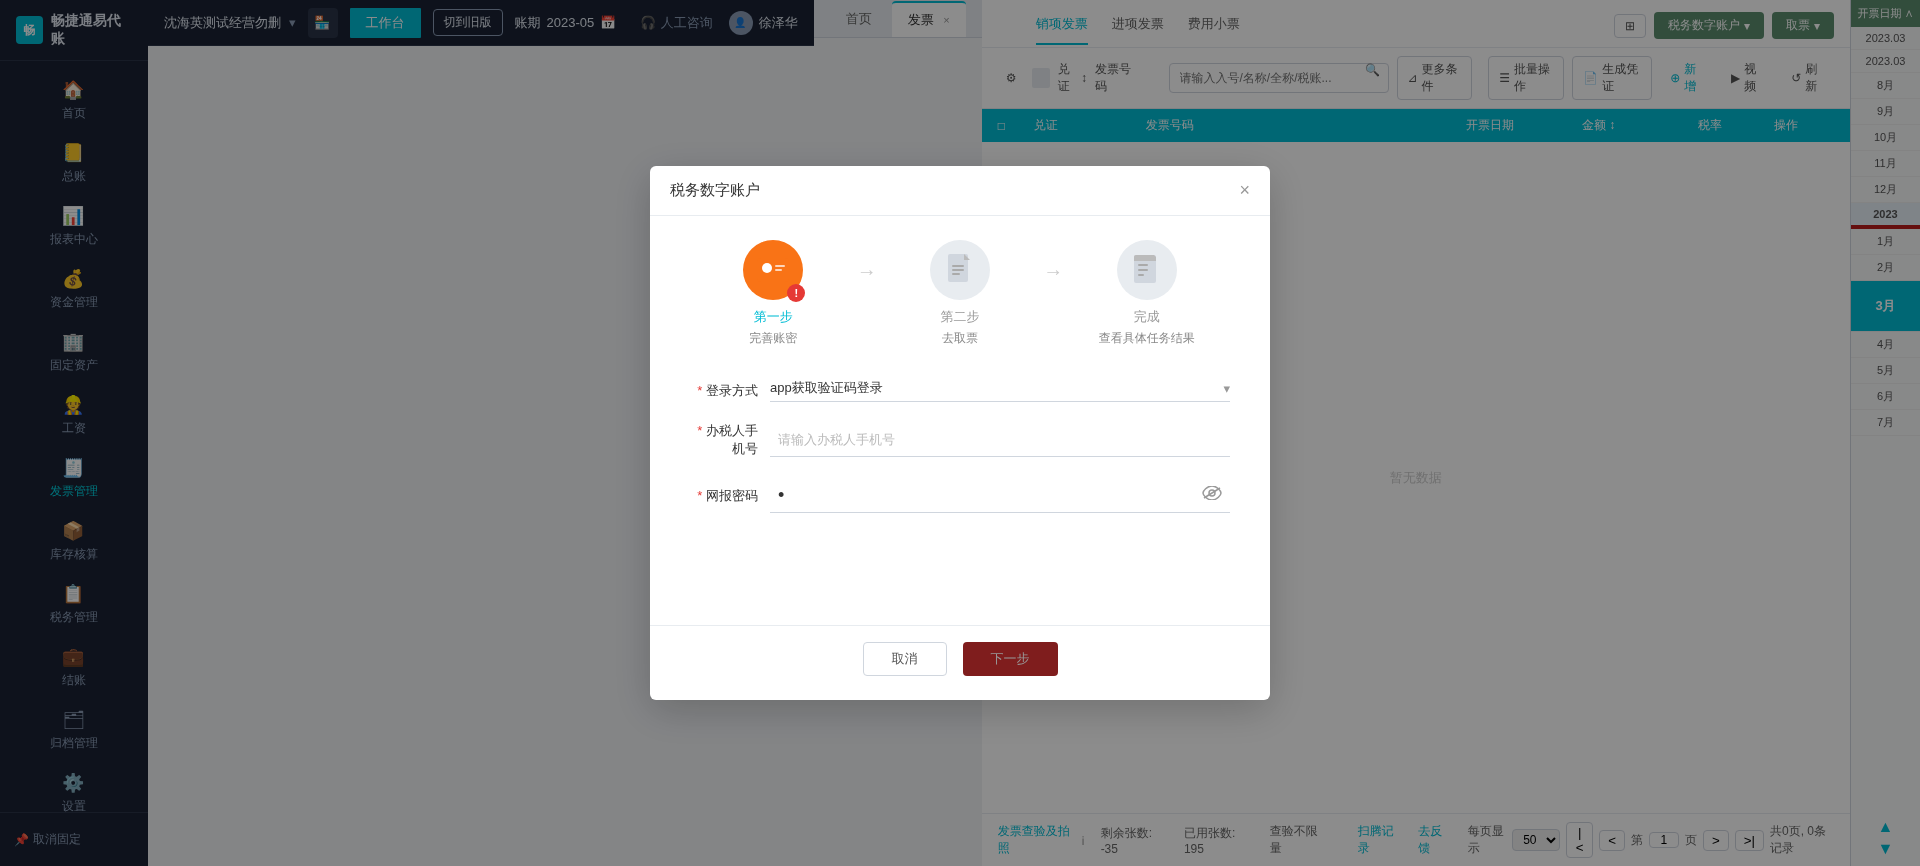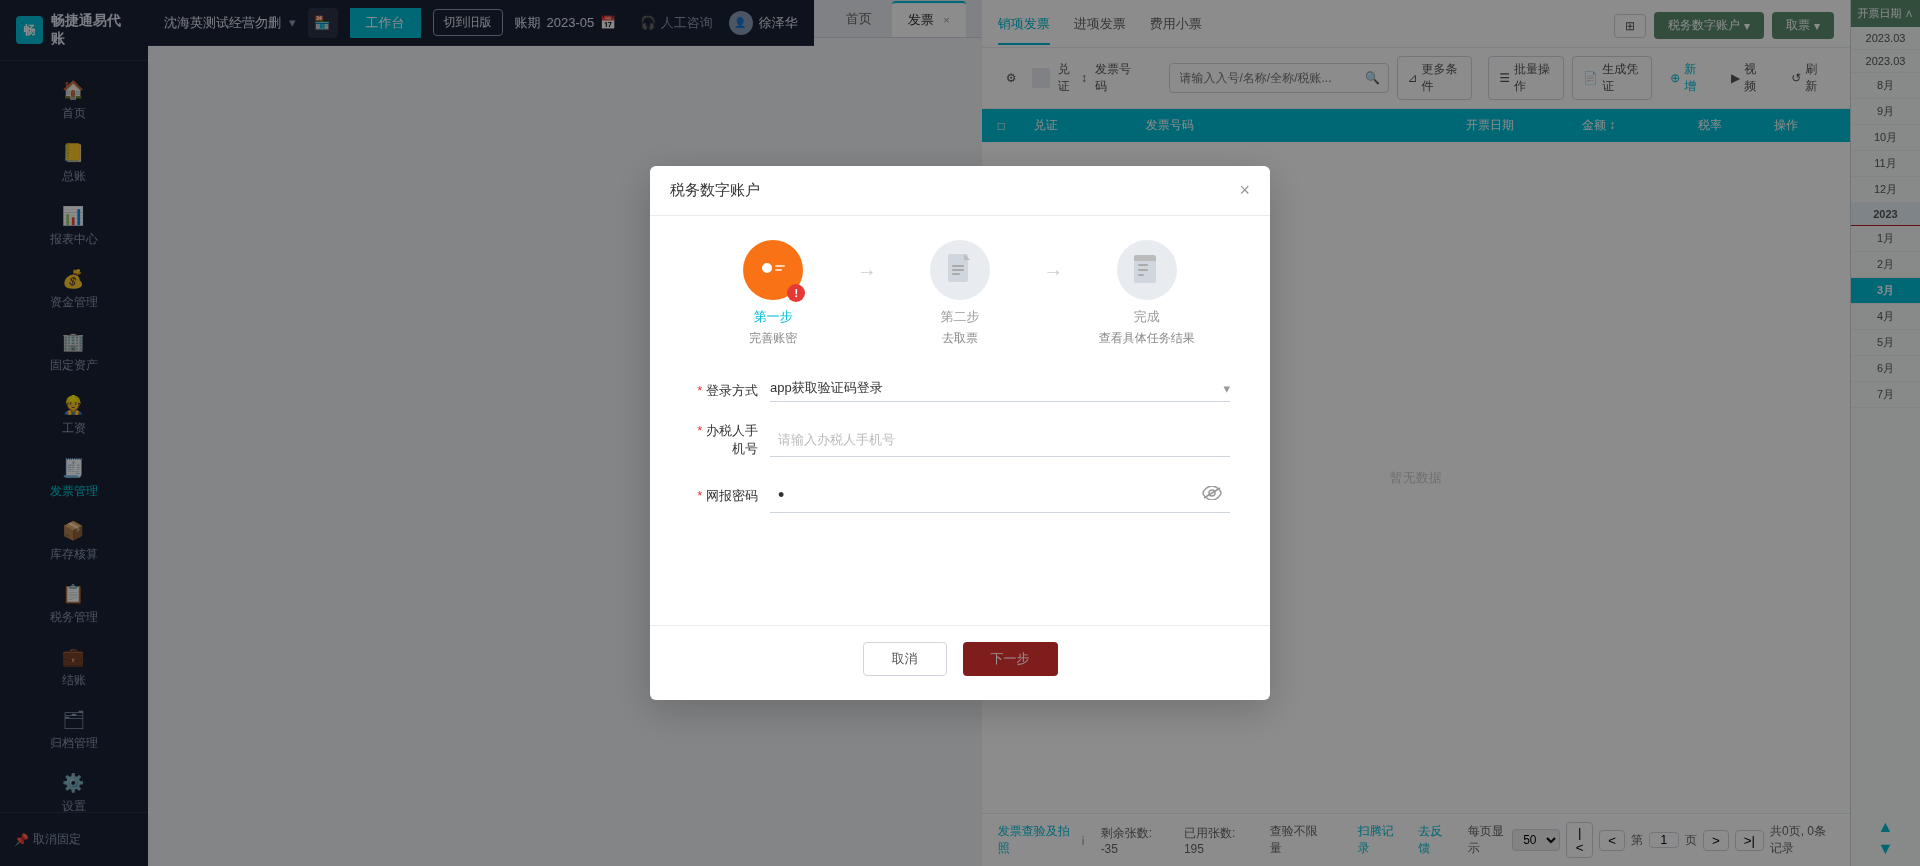--- a/index.html
+++ b/index.html
@@ -42,21 +42,21 @@
     .tab { padding: 8px 16px; font-size: 13px; cursor: pointer; color: #666; border-radius: 4px 4px 0 0; }
     .tab.active { background: #fff; color: #333; border-top: 2px solid #00bcd4; }
     .tab-close { margin-left: 6px; color: #999; font-size: 11px; cursor: pointer; }
 
     
     .page-content { flex: 1; background: #fff; padding: 0; overflow: hidden; position: relative; }
 
     
     .invoice-tabs { display: flex; align-items: center; padding: 12px 16px 0; gap: 24px; border-bottom: 1px solid #e8ecf0; background: #fff; }
     .invoice-tab { font-size: 13px; padding-bottom: 10px; cursor: pointer; color: #666; border-bottom: 2px solid transparent; }
-    .invoice-tab.active { color: #00bcd4; border-bottom: 2px solid #00bcd4; }
+    .invoice-tab.active { color: #00bcd4; border-bottom: 2px solid #00bcd4; margin-left: 38px; }
     .search-input { flex: 0 0 220px; height: 30px; border: 1px solid #d0d6de; border-radius: 4px; padding: 0 30px 0 10px; font-size: 12px; outline: none; color: #333; }
 
     
     .page-footer { display: flex; align-items: center; padding: 8px 16px; background: #fff; border-top: 1px solid #e8ecf0; gap: 16px; font-size: 12px; color: #666; }
     .pagination { display: flex; align-items: center; gap: 6px; }
     .page-size-select { border: 1px solid #d0d6de; border-radius: 4px; padding: 2px 6px; font-size: 12px; }
     .page-btn { padding: 2px 8px; border: 1px solid #d0d6de; border-radius: 4px; cursor: pointer; background: #fff; }
 
     
     .overlay { position: fixed; top: 0; left: 0; right: 0; bottom: 0; background: rgba(0,0,0,0.45); z-index: 1000; display: flex; align-items: center; justify-content: center; }
@@ -234,21 +234,21 @@
             </div>
             <div style="width:20px; height:20px; background:#e8ecf0; border-radius:2px;"></div>
             <div style="display:flex; align-items:center; gap:4px; font-size:12px; color:#555; cursor:pointer;">
               <span>兑证</span>
               <span>↕</span>
             </div>
             <div style="display:flex; align-items:center; gap:4px; font-size:12px; color:#555; cursor:pointer;">
               <span>发票号码</span>
             </div>
             <div style="flex:1;"></div>
-            <div style="display:flex; align-items:center; gap:4px; font-size:12px; color:#555; cursor:pointer; position:relative;padding-left:16px;">
+            <div style="display:flex; align-items:flex-start; gap:4px; font-size:12px; color:#555; cursor:pointer; position:relative;padding-left:16px;">
               <input type="text" class="search-input" placeholder="请输入入号/名称/全称/税账..." style="">
               <span style="position:absolute; right:8px; color:#999;">🔍</span>
             </div>
             <div style="display:flex; align-items:center; gap:4px; font-size:12px; color:#555; cursor:pointer; border:1px solid #d0d6de; padding:4px 10px; border-radius:4px;">
               <span>⊿</span>
               <span>更多条件</span>
             </div>
             <div style="flex:1;"></div>
             <div style="display:flex; align-items:center; gap:4px; font-size:12px; color:#555; cursor:pointer; border:1px solid #d0d6de; padding:4px 10px; border-radius:4px;">
               <span>☰</span>
@@ -324,24 +324,24 @@
             <span>开票日期</span>
             <span> ∧</span>
           </div>
           <div style="text-align:center; padding:5px 4px; font-size:11px; color:#555; border-bottom:1px solid #eee;">2023.03</div>
           <div style="text-align:center; padding:5px 4px; font-size:11px; color:#555; border-bottom:1px solid #eee;">2023.03</div>
           <div style="text-align:center; padding:5px 4px; font-size:11px; color:#555; border-bottom:1px solid #eee;">8月</div>
           <div style="text-align:center; padding:5px 4px; font-size:11px; color:#555; border-bottom:1px solid #eee;">9月</div>
           <div style="text-align:center; padding:5px 4px; font-size:11px; color:#555; border-bottom:1px solid #eee;">10月</div>
           <div style="text-align:center; padding:5px 4px; font-size:11px; color:#555; border-bottom:1px solid #eee;">11月</div>
           <div style="text-align:center; padding:5px 4px; font-size:11px; color:#555; border-bottom:1px solid #eee;">12月</div>
-          <div style="text-align:center; padding:5px 4px; font-size:11px; background:#e8f0f8; color:#555; border-bottom:1px solid #b91c1c; font-weight:bold;">2023</div>
+          <div style="text-align:center; padding:5px 4px; font-size:11px; background:#e8f0f8; color:#555; border-bottom:4px solid #b91c1c; font-weight:bold;">2023</div>
           <div style="text-align:center; padding:5px 4px; font-size:11px; color:#555; border-bottom:1px solid #eee;">1月</div>
           <div style="text-align:center; padding:5px 4px; font-size:11px; color:#555; border-bottom:1px solid #eee;">2月</div>
-          <div style="text-align:center; padding:5px 4px; font-size:11px; background:#00bcd4; color:white; border-bottom:1px solid #eee; font-weight:bold;">3月</div>
+          <div style="text-align:center; padding:16px 4px; font-size:13px; background:#00bcd4; color:white; border-bottom:1px solid #eee; font-weight:bold;">3月</div>
           <div style="text-align:center; padding:5px 4px; font-size:11px; color:#555; border-bottom:1px solid #eee;">4月</div>
           <div style="text-align:center; padding:5px 4px; font-size:11px; color:#555; border-bottom:1px solid #eee;">5月</div>
           <div style="text-align:center; padding:5px 4px; font-size:11px; color:#555; border-bottom:1px solid #eee;">6月</div>
           <div style="text-align:center; padding:5px 4px; font-size:11px; color:#555; border-bottom:1px solid #eee;">7月</div>
           <div style="flex:1;"></div>
           <div style="display:flex; flex-direction:column; align-items:center; padding:8px 0; gap:4px;">
             <div style="cursor:pointer; color:#00bcd4; font-size:16px;">▲</div>
             <div style="cursor:pointer; color:#00bcd4; font-size:16px;">▼</div>
           </div>
         </div>

